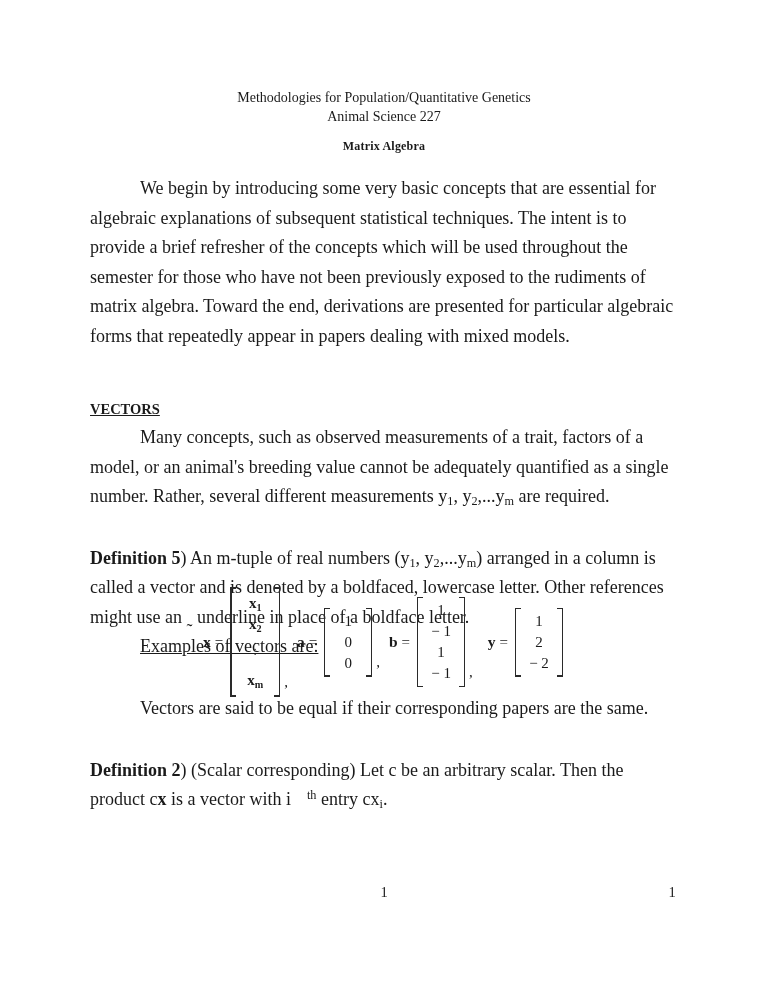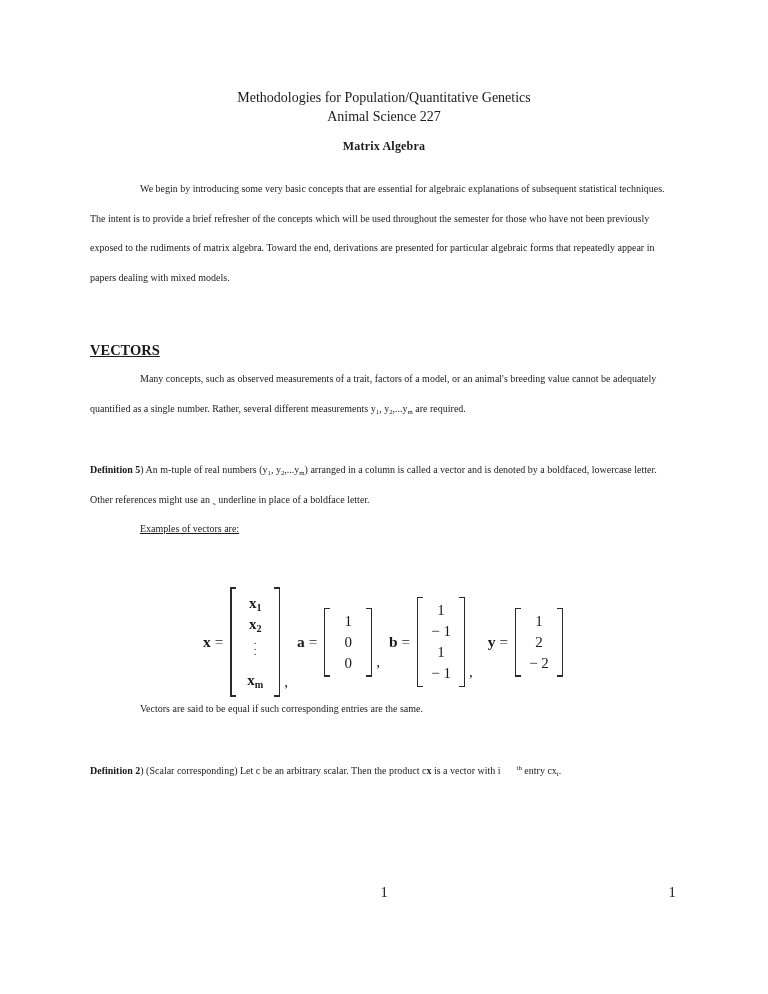--- a/index.html
+++ b/index.html
@@ -49,21 +49,21 @@
   }
   .sec-head {
     font-size: 14.5px;
     font-weight: bold;
     text-decoration: underline;
     margin: 0 0 4px 0;
     line-height: 20px;
   }
   .sec-head.vectors { margin-top: 8px; }
   p.para {
-    font-size: 10px;
+    font-size: 18px;
     line-height: 29.5px;
     margin: 0;
     text-align: left;
     text-indent: 0;
   }
   p.para .indent { display: inline-block; width: 50px; }
   .gap-md { height: 32px; }
   .gap-lg { height: 40px; }
   .defhead { font-weight: bold; }
   .u-line { text-decoration: underline; }
@@ -307,21 +307,21 @@
               <span class="cap-t"></span>
               <span class="cap-b"></span>
             </span>
         </span>
       </div>
 
     </div>
   </div>
 
   <div class="post-math">
-    <p class="para"><span class="indent"></span><span>Vectors are said to be equal if such corresponding entries are the same.</span></p>
+    <p class="para"><span class="indent"></span><span>Vectors are said to be equal if their corresponding papers are the same.</span></p>
 
     <div class="gap-md"></div>
 
     <p class="para"><span class="defhead">Definition 2</span><span>)  (Scalar corresponding)  Let c be an arbitrary scalar.  Then the product c</span><b class="vec">x</b><span> is a vector with i</span><sup>th</sup><span> entry cx</span><sub>i</sub><span>.</span></p>
 
   </div>
 
   <div class="footer-center">1</div>
   <div class="footer-right">1</div>
 

